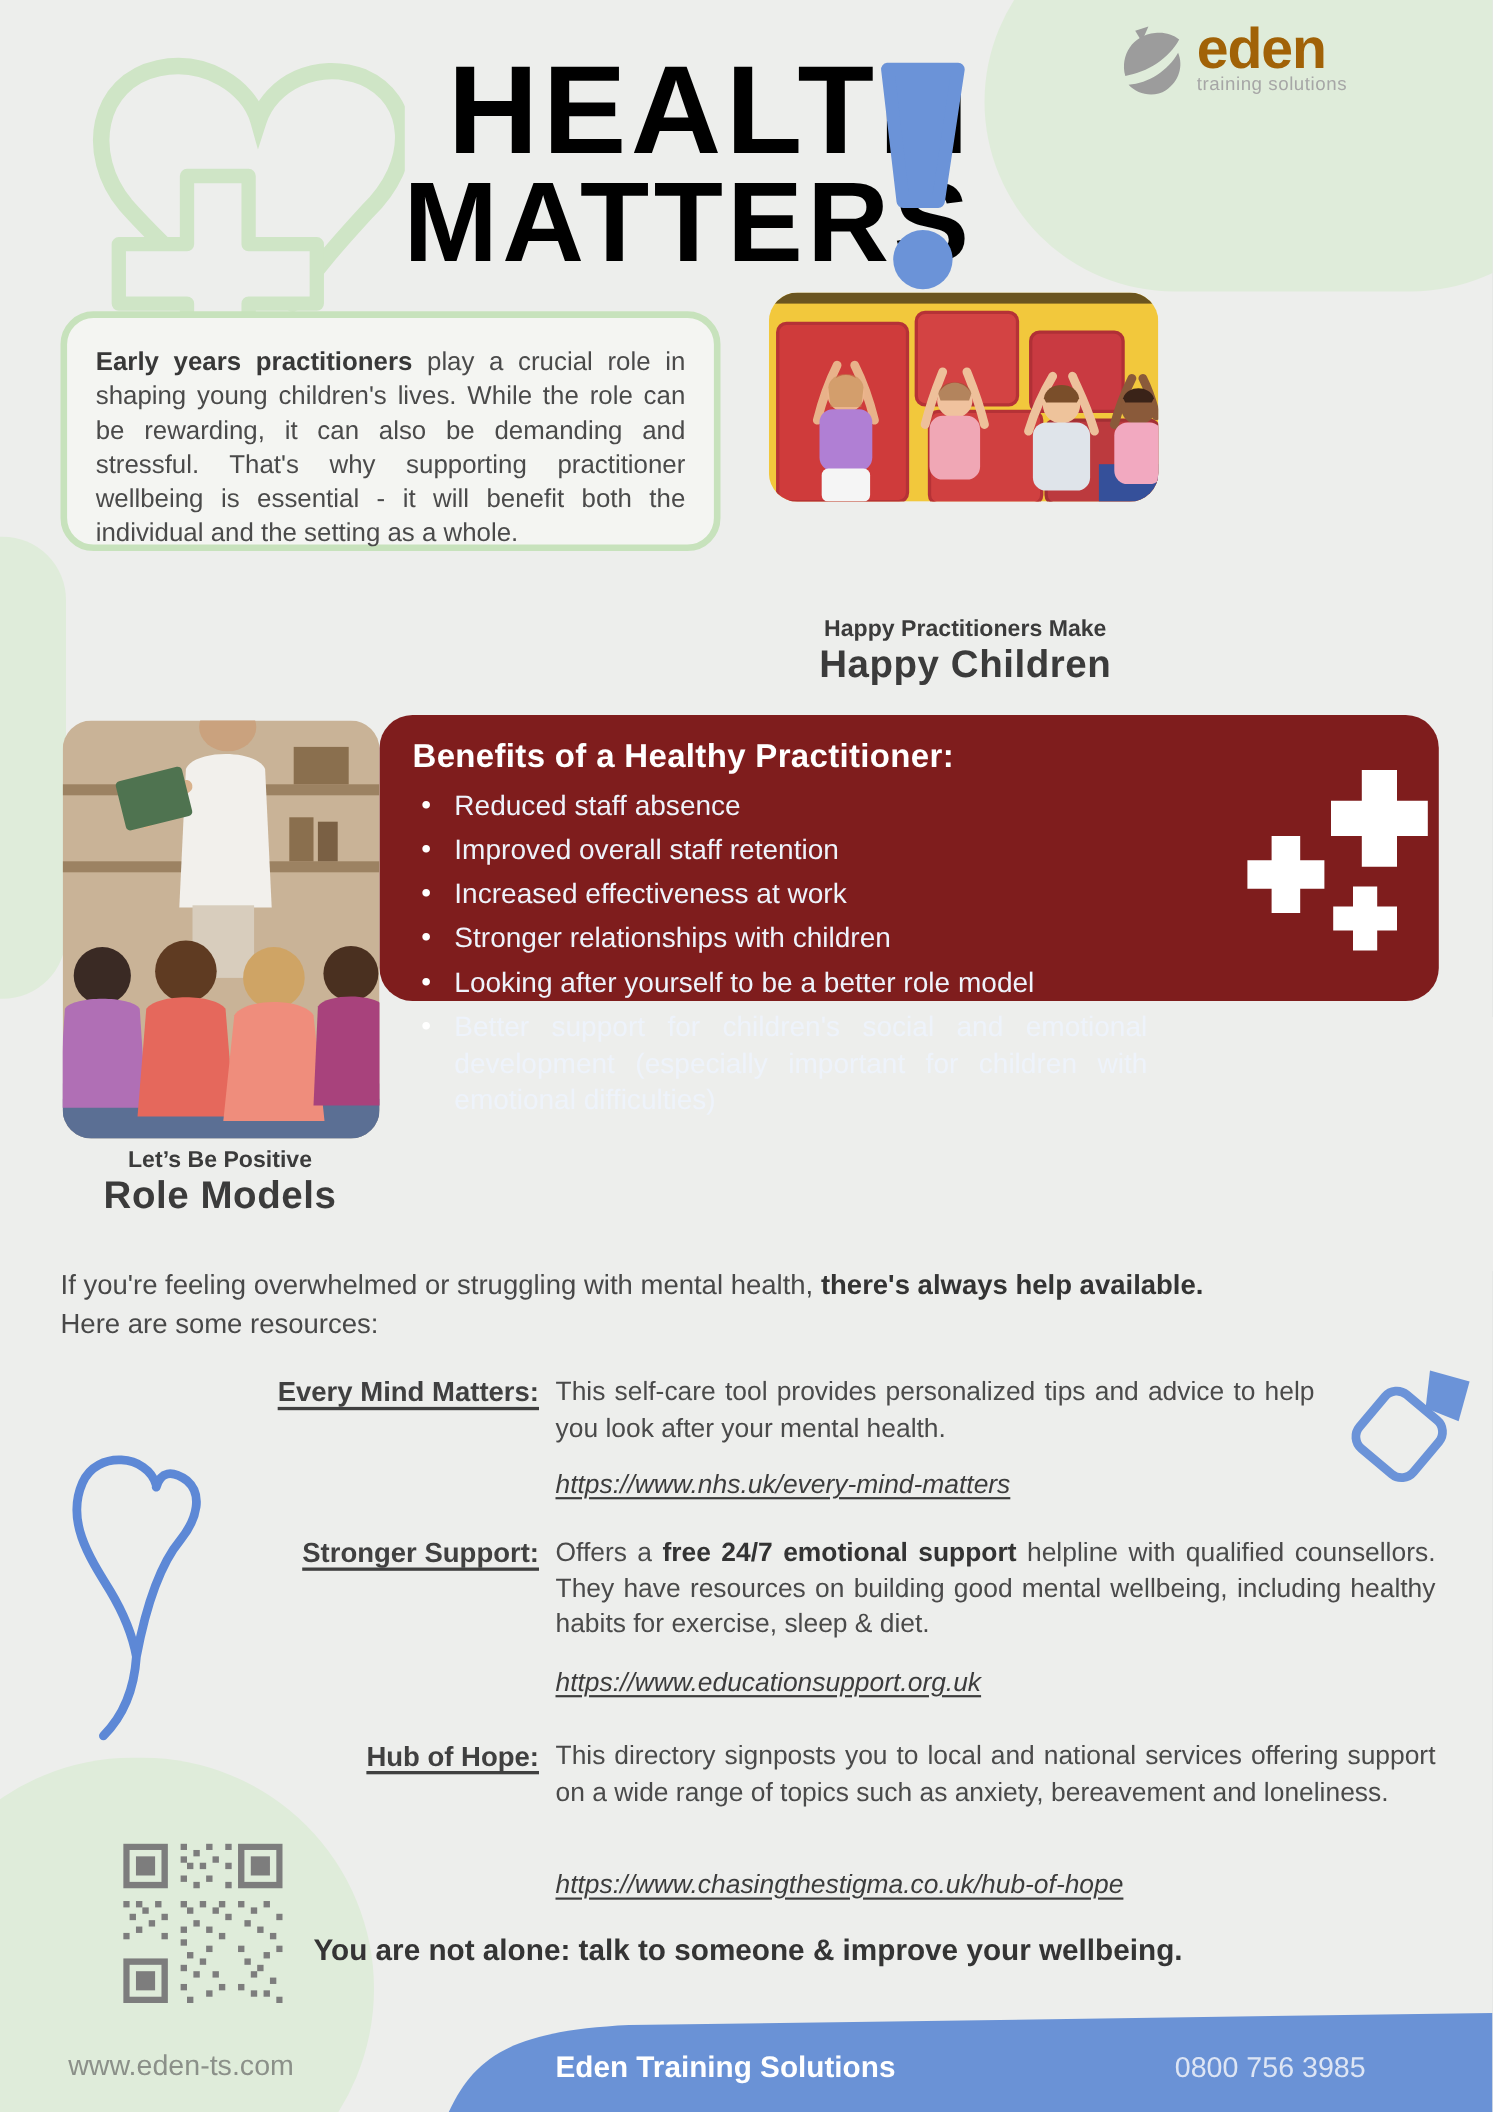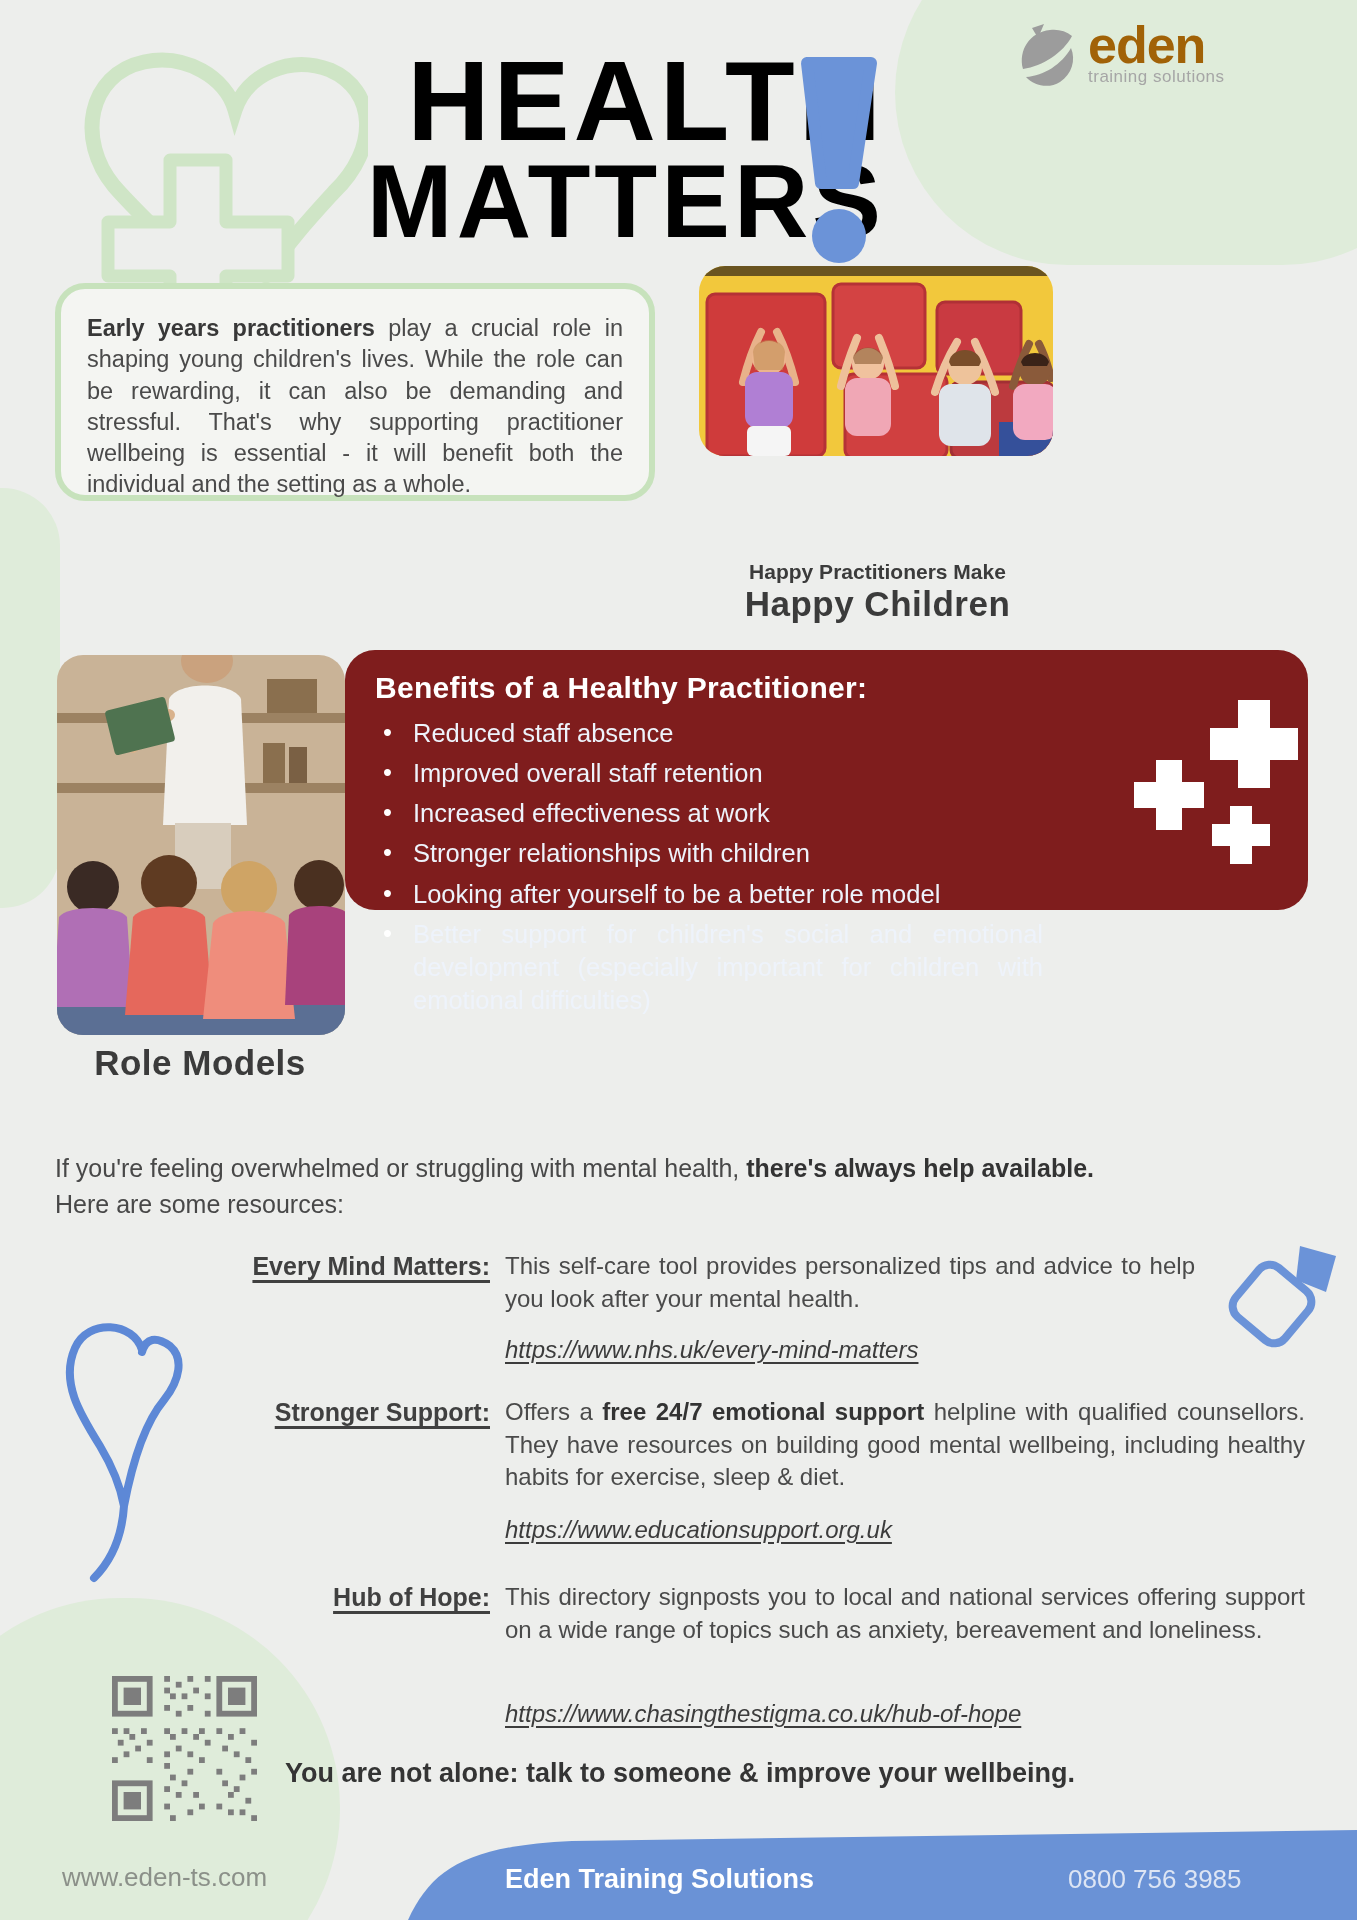--- a/index.html
+++ b/index.html
@@ -188,20 +188,21 @@
     <circle cx="36" cy="232" r="26" fill="#3a2a24"></circle>
     <path d="M2 262 C 10 250 62 250 70 262 L 76 352 L -4 352 Z" fill="#b06fb5"></path>
     <circle cx="112" cy="228" r="28" fill="#5f3b22"></circle>
     <path d="M76 262 C 86 248 138 248 148 262 L 156 360 L 68 360 Z" fill="#e5685c"></path>
     <circle cx="192" cy="234" r="28" fill="#cfa465"></circle>
     <path d="M156 268 C 166 252 218 252 228 268 L 238 364 L 146 364 Z" fill="#ef8d7c"></path>
     <circle cx="262" cy="230" r="25" fill="#4a3020"></circle>
     <path d="M232 260 C 240 248 284 248 292 260 L 296 350 L 228 350 Z" fill="#a8427c"></path>
   </svg>
   <div class="abs cap cap-role">
+    <div class="c1">Let’s Be Positive</div>
     <div class="c2">Role Models</div>
   </div>
 
   <div class="abs res-intro">
     <span>If you're feeling overwhelmed or struggling with mental health, </span><b>there's always help available.</b><br>
     <span>Here are some resources:</span>
   </div>
 
   <svg class="abs" style="left:42px; top:1312px;" width="155" height="275" viewBox="0 0 155 275">
     <path d="M 100 38 C 92 10 46 6 33 36 C 18 70 38 102 58 134 C 70 154 78 172 82 194

